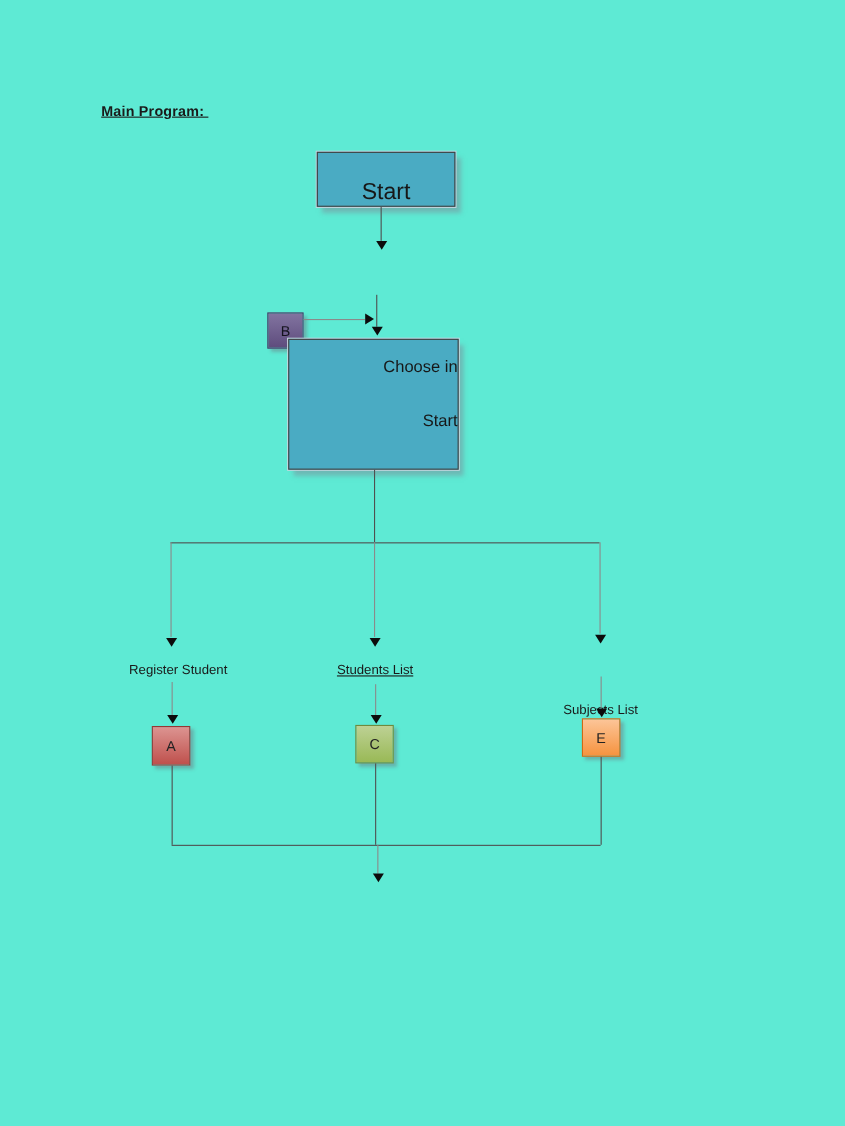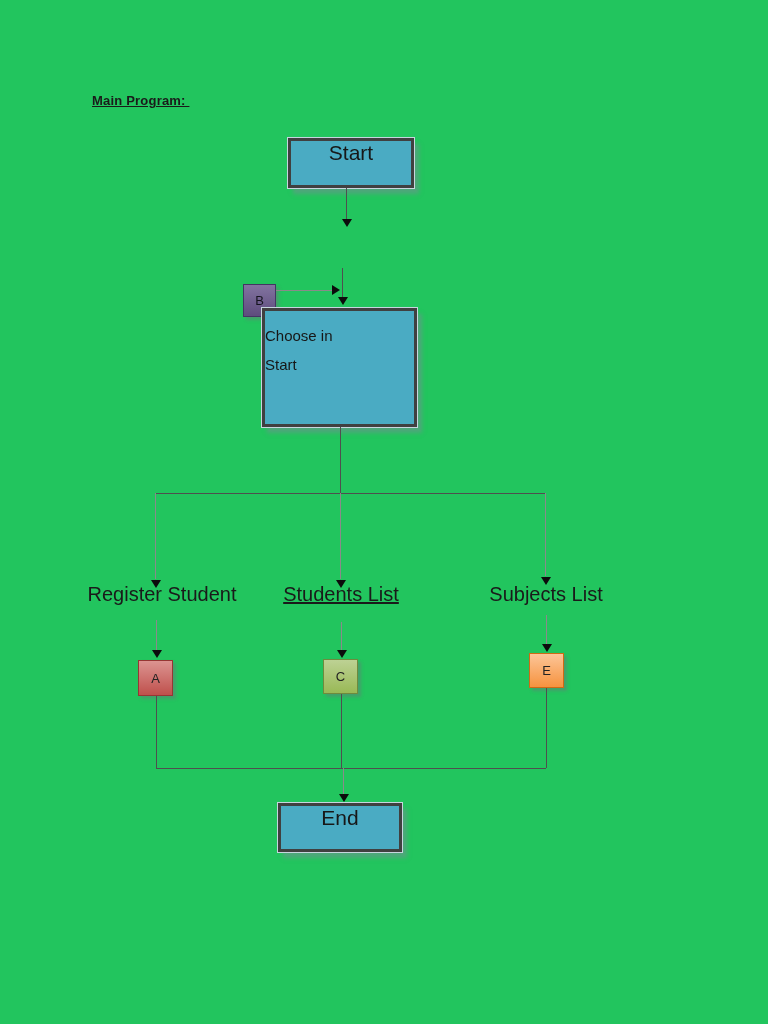--- a/index.html
+++ b/index.html
@@ -3,58 +3,59 @@
 <meta charset="utf-8">
 <style>
   * { margin: 0; padding: 0; box-sizing: border-box; }
   html, body { background: #ffffff; }
   body { font-family: "Liberation Sans", sans-serif; color: #1a1a1a; }
 
   .page {
     position: relative;
     width: 768px;
     height: 1024px;
-    background: #22c55e;
+    background: #5eead4;
     overflow: hidden;
   }
 
   .doc-title {
     position: absolute;
     left: 92px; top: 93px;
     font-size: 13px;
     font-weight: bold;
     text-decoration: underline;
     color: #1a1a1a;
     letter-spacing: 0.2px;
     white-space: pre;
   }
 
   
   .teal-box {
     position: absolute;
     background: #4aabc3;
-    border: 3px solid #404040;
+    border: 1px solid #404040;
     box-shadow: 0 0 0 1px #c6d6de, 5px 6px 4px rgba(124, 138, 152, 0.5);
     display: flex;
-    align-items: flex-start;
+    align-items: flex-end;
     justify-content: center;
     font-size: 21px;
     color: #171717;
   }
   .teal-box.start   { left: 288px; top: 138px; width: 126px; height: 50px; }
   .teal-box.student { left: 259px; top: 228px; width: 171px; height: 40px; }
   .teal-box.end     { left: 278px; top: 803px; width: 124px; height: 49px; }
 
   .teal-box.choose {
     left: 262px; top: 308px; width: 155px; height: 119px;
     flex-direction: column;
     justify-content: flex-start;
     padding-top: 10px;
     font-size: 15px;
     line-height: 29px;
+    gap: 20px;
   }
 
   
   .mini-box {
     position: absolute;
     width: 35px; height: 35px;
     display: flex;
     align-items: center;
     justify-content: center;
     font-size: 13px;
@@ -67,28 +68,28 @@
     background: linear-gradient(#dc9491, #bf504c); border: 1px solid #963634; }
   .mini-box.c { left: 323px; top: 659px;
     background: linear-gradient(#bdd194, #99b956); border: 1px solid #6f8a3d; }
   .mini-box.e { left: 529px; top: 653px;
     background: linear-gradient(#fcc598, #f6933f); border: 1px solid #cf6a14; }
 
   
   .branch-label {
     position: absolute;
     width: 160px;
-    top: 583px;
+    top: 602px;
     text-align: center;
-    font-size: 20px;
+    font-size: 12px;
     color: #1a1a1a;
   }
   .branch-label.left   { left: 82px;  }
   .branch-label.middle { left: 261px; text-decoration: underline; }
-  .branch-label.right  { left: 466px; }
+  .branch-label.right  { left: 466px; margin-top: 36px; }
 
   
   .vline, .hline { position: absolute; background: #4f4f4f; }
   .vline { width: 1px; }
   .hline { height: 1px; }
   .vline.light { background: #8a8a8a; }
 
   
   .arrow-down {
     position: absolute;
@@ -171,17 +172,14 @@
   </div>
 
   <div class="vline" style="left:156px; top:696px; height:72px;"></div>
   <div class="vline" style="left:341px; top:694px; height:74px;"></div>
   <div class="vline" style="left:546px; top:688px; height:80px;"></div>
   <div class="hline" style="left:156px; top:768px; width:390px;"></div>
 
   <div class="vline light" style="left:343px; top:768px; height:26px;"></div>
   <div class="arrow-down" style="left:339px; top:794px;"></div>
 
-  <div class="teal-box end">
-    <span>End</span>
-  </div>
 
 </div>
 
 </body></html>

